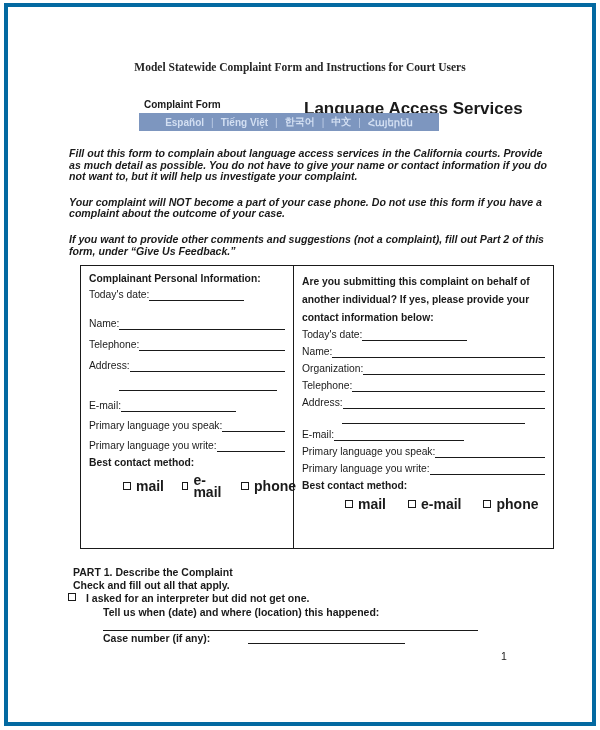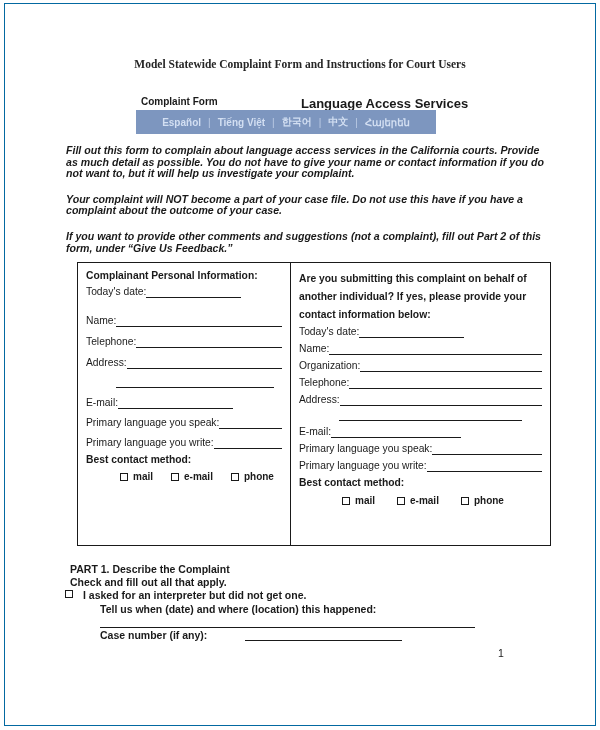--- a/index.html
+++ b/index.html
@@ -1,33 +1,33 @@
 <!DOCTYPE html>
 <html><head>
 <meta charset="utf-8">
 <style>
   * { margin:0; padding:0; box-sizing:border-box; }
   html,body { width:600px; height:730px; background:#ffffff; }
   body { font-family:"Liberation Sans", sans-serif; color:#1a1a1a; position:relative; }
   .page {
     position:absolute; left:4px; top:3px; right:4px; bottom:4px;
-    border:1px solid #0369a1; background:#fff;text-decoration:underline;
+    border:4px solid #0369a1; background:#fff;text-decoration:underline;
   }
   
   .doc-title {
     position:absolute; left:0; top:54px; width:100%;
     text-align:center; font-family:"Liberation Serif", serif;
     font-size:11.5px; font-weight:bold; color:#262626;
   }
   
   .hdr-left  { position:absolute; left:136px; top:92px; font-size:10px; font-weight:bold; }
-  .hdr-right { position:absolute; left:296px; top:92px; font-size:13px; font-weight:bold; }
+  .hdr-right { position:absolute; left:296px; top:92px; font-size:17px; font-weight:bold; }
   
   .lang-bar {
-    position:absolute; left:131px; top:106px; width:300px; height:24px;
+    position:absolute; left:131px; top:106px; width:300px; height:18px;
     display:flex; align-items:center; justify-content:center;
     font-size:10px; font-weight:bold;
   }
   .lang-bar .lang { cursor:pointer; padding:0 2px; }
   .lang-bar .sep { padding:0 5px; opacity:0.75; font-weight:normal; }
   
   .intro { position:absolute; left:61px; top:141px; width:482px; }
   .intro p {
     font-size:10.6px; font-weight:bold; font-style:italic;
     line-height:11.6px; margin-bottom:14px; color:#1a1a1a;
@@ -68,21 +68,21 @@
   .bold { font-weight:bold; }
   
   .opts { display:flex; gap:18px; line-height:12px; }
   .opts-left  { padding-left:34px; }
   .opts-right { padding-left:43px; gap:22px; }
   .opt { display:flex; align-items:center; cursor:pointer; }
   .cb {
     width:8px; height:8px; border:1.2px solid #1a1a1a;
     display:inline-block; margin-right:5px; background:#fff;
   }
-  .opt-lbl { font-weight:bold; font-size:10px; }
+  .opt-lbl { font-weight:bold; font-size:14px; }
   
   .part1 { position:absolute; left:60px; top:559px; width:480px; font-size:10.5px; font-weight:bold; }
   .part1 .hdr { line-height:13px; padding-left:5px; }
   .item1 { display:flex; align-items:flex-start; }
   .item1 .cb { margin-top:1px; margin-right:10px; }
   .item-sub { margin-left:35px; margin-top:2px; }
   .long-line { margin-left:35px; margin-top:5px; width:375px; border-bottom:1px solid #1a1a1a; height:8px; }
   .case-row { display:flex; align-items:flex-end; margin-left:35px; margin-top:1px; line-height:12px;gap:38px; }
   .case-line { width:157px; border-bottom:1px solid #1a1a1a; height:10px; }
   .page-number { position:absolute; left:493px; top:643px; font-size:10.5px; }
@@ -104,21 +104,21 @@
     <span class="sep">|</span>
     <span class="lang">한국어</span>
     <span class="sep">|</span>
     <span class="lang">中文</span>
     <span class="sep">|</span>
     <span class="lang">Հայերեն</span>
   </div>
 
   <div class="intro">
     <p>Fill out this form to complain about language access services in the California courts. Provide as much detail as possible. You do not have to give your name or contact information if you do not want to, but it will help us investigate your complaint.</p>
-    <p>Your complaint will NOT become a part of your case file. Do not use this have if you have a complaint about the outcome of your case.</p>
+    <p>Your complaint will NOT become a part of your case phone. Do not use this form if you have a complaint about the outcome of your case.</p>
     <p>If you want to provide other comments and suggestions (not a complaint), fill out Part 2 of this form, under “Give Us Feedback.”</p>
   </div>
 
   <div class="form-table">
 
     <div class="cell cell-left">
       <div class="cell-heading">Complainant Personal Information:</div>
       <div class="row r-date">
         <span class="lbl">Today's date:</span>
         <span class="line w95"></span>

